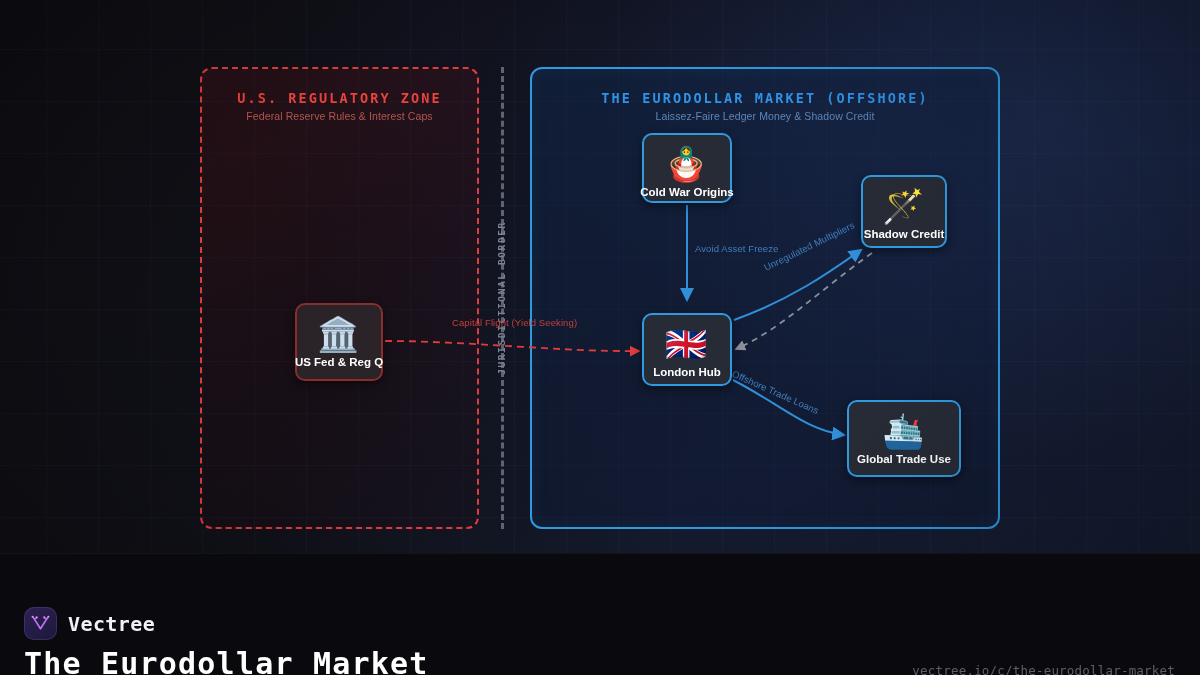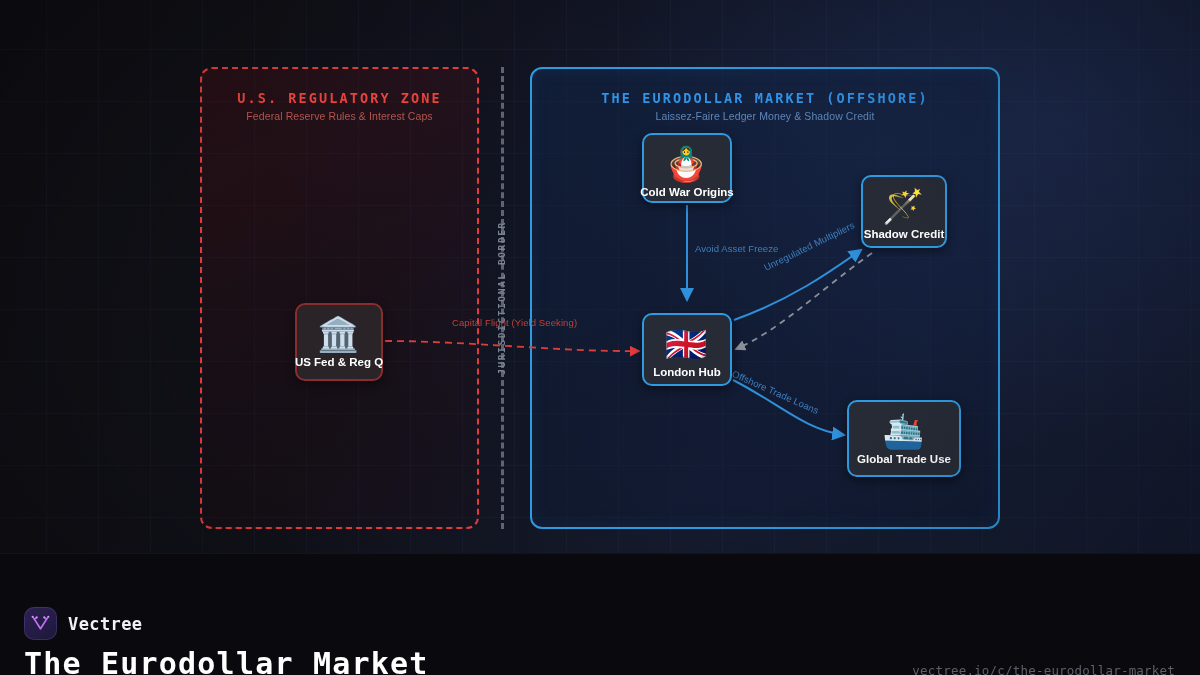--- a/index.html
+++ b/index.html
@@ -160,21 +160,21 @@
   #brand-logo {
     width: 33px; height: 33px;
     border-radius: 10px;
     background: linear-gradient(145deg, #2b2150 0%, #241c46 55%, #1d1838 100%);
     display: flex; align-items: center; justify-content: center;
     box-shadow: 0 0 0 1px rgba(160,120,240,0.20) inset;
   }
   #brand-name {
     color: #f2f2f6;
     font-family: "DejaVu Sans Mono", "Liberation Mono", monospace;
-    font-size: 17px;
+    font-size: 20px;
     font-weight: 700;
     letter-spacing: 0.4px;
   }
   #page-title {
     position: absolute;
     left: 24px; top: 93px;
     color: #ffffff;
     font-family: "DejaVu Sans Mono", "Liberation Mono", monospace;
     font-size: 30px;
     font-weight: 700;

